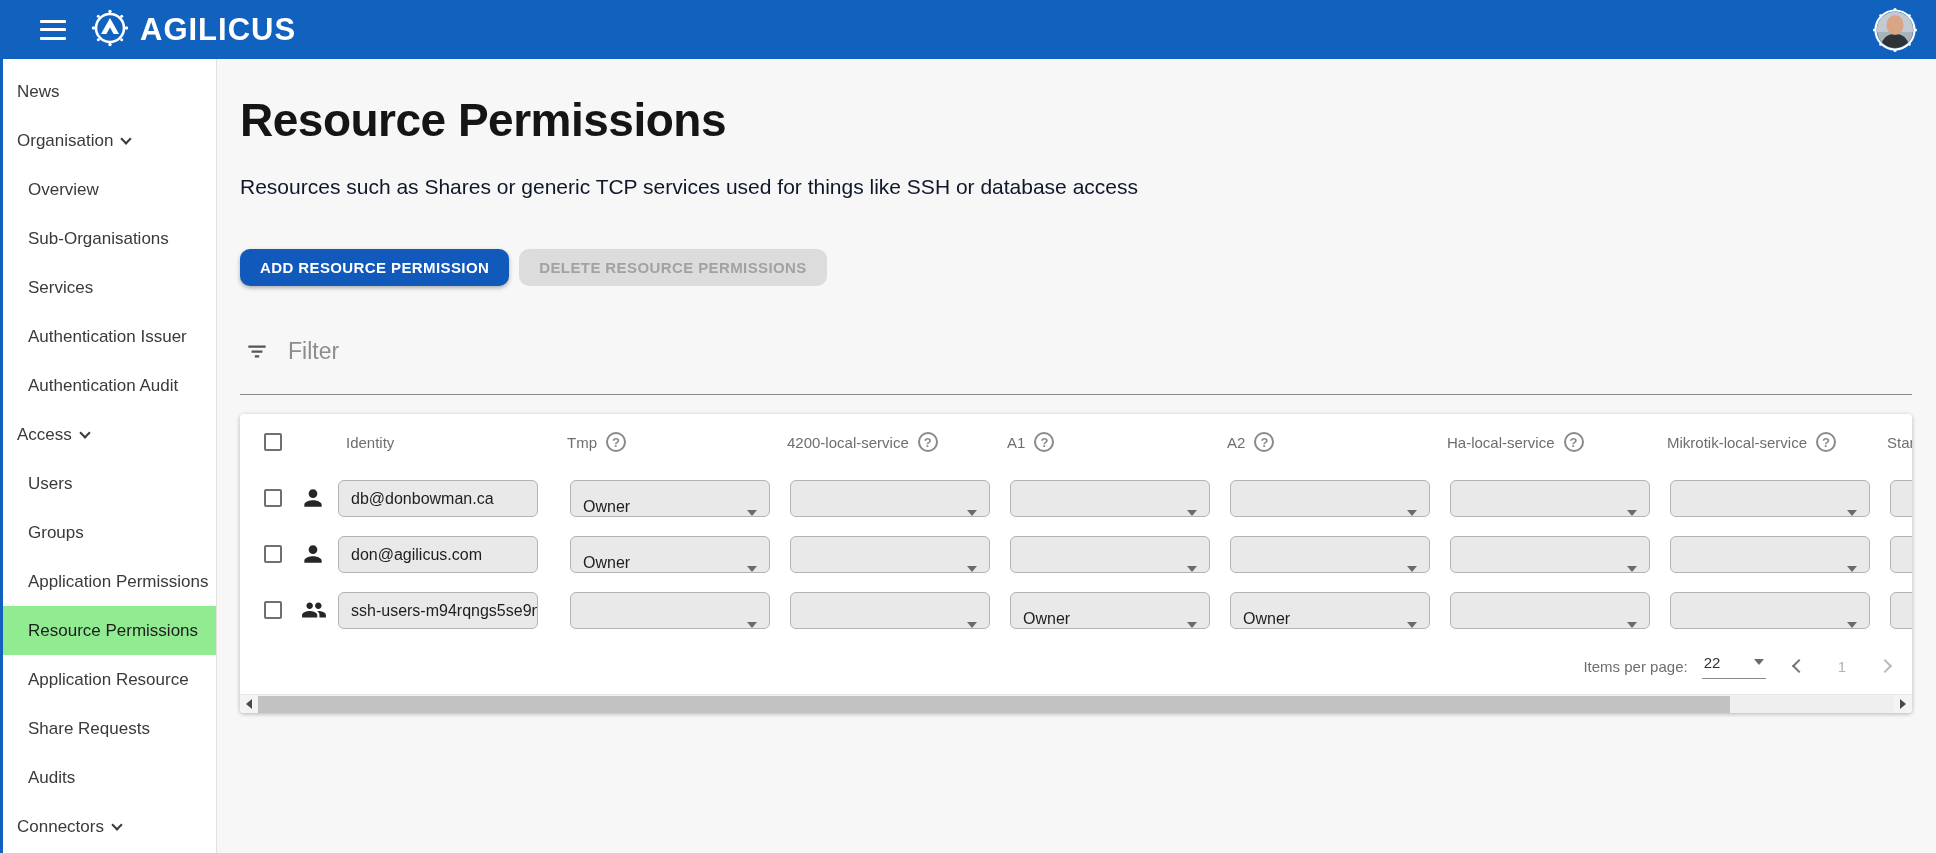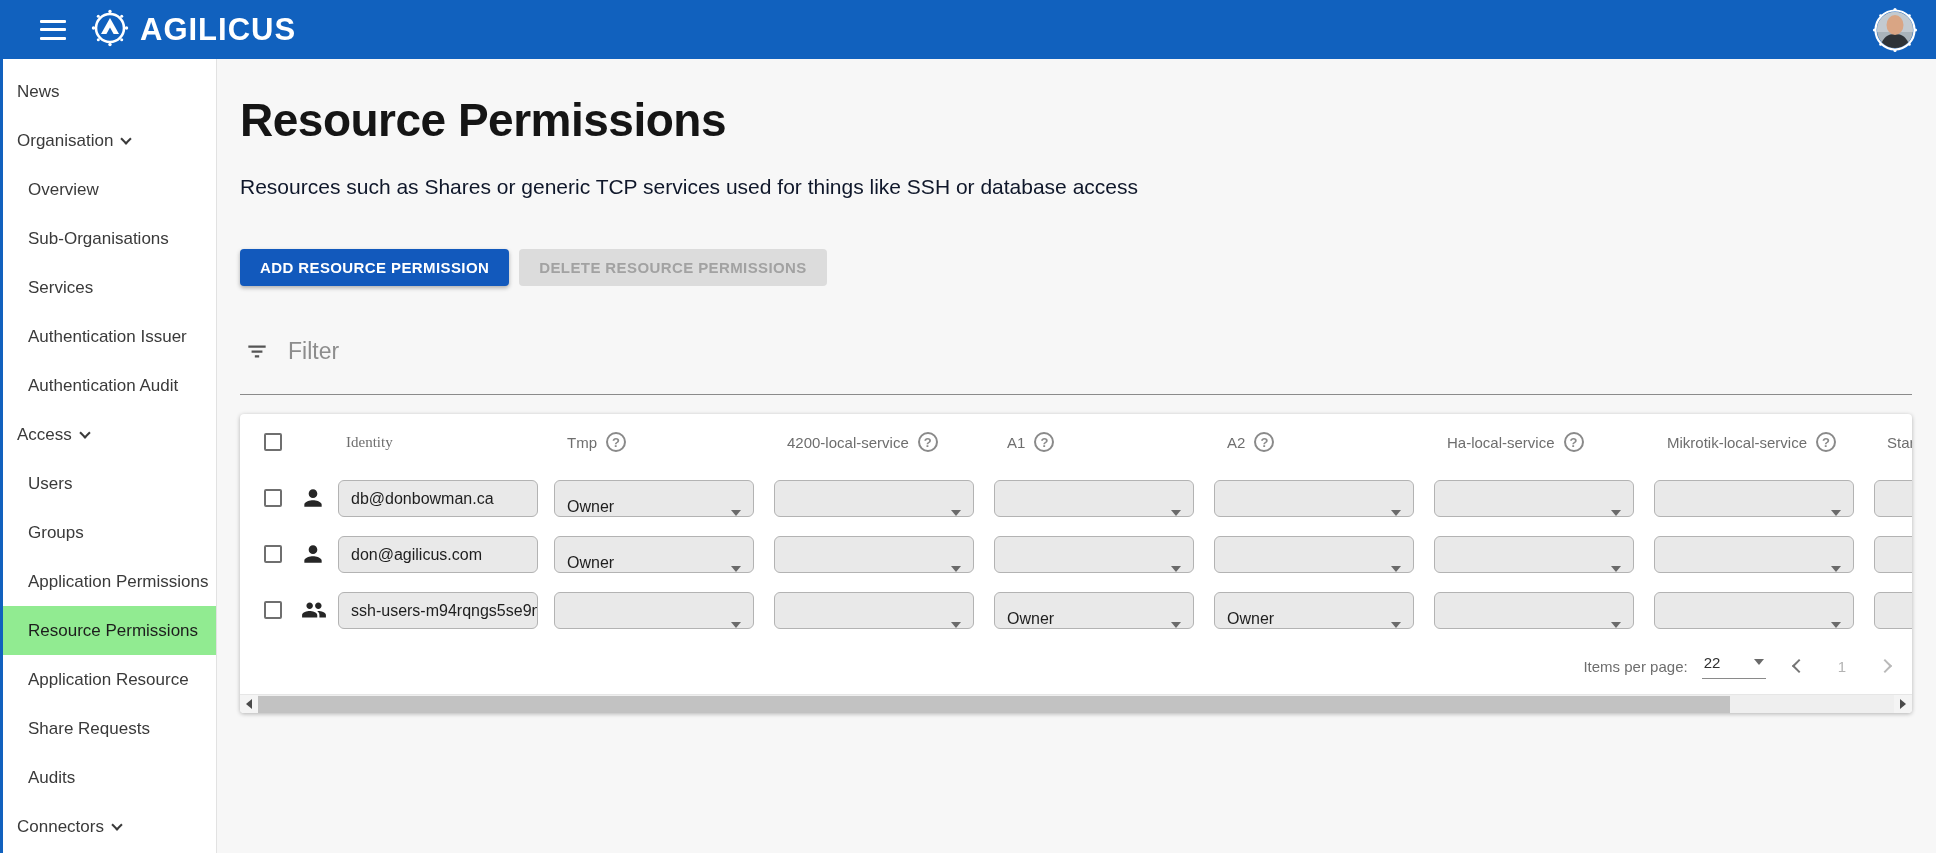--- a/index.html
+++ b/index.html
@@ -25,40 +25,40 @@
   .nav-item.nested { padding-left:28px; }
   .nav-item.active { background:#91EB91; color:#1d1d1d; }
   .chev { border:solid #3a3a3a; border-width:0 2px 2px 0; padding:3px; display:inline-block; transform:rotate(45deg); margin-left:9px; margin-top:-4px; }
 
   
   .main { flex:1; background:#f7f7f7; padding:34px 24px 0 23px; overflow:hidden; }
   .page-title { font-size:46px; font-weight:700; color:#151515; letter-spacing:-0.5px; font-stretch:condensed; margin-bottom:28px; }
   .page-sub { font-size:21px; color:#0f172a; margin-bottom:50px; }
 
   .btn-row { display:flex; gap:10px; margin-bottom:52px; }
-  .btn { height:37px; border:none; border-radius:4px; font-size:15px; font-weight:700; letter-spacing:.4px; padding:0 20px; font-family:inherit; cursor:pointer; }
+  .btn { height:37px; border:none; border-radius:10px; font-size:15px; font-weight:700; letter-spacing:.4px; padding:0 20px; font-family:inherit; cursor:pointer; }
   .btn.primary { background:#1259BC; color:#fff; box-shadow:0 2px 4px rgba(0,0,0,.3); }
   .btn.disabled { background:#dcdcdc; color:#a2a2a2; cursor:default; }
 
   .filter-row { display:flex; align-items:flex-start; gap:18px; border-bottom:1px solid #8b8b8b; padding:0 0 26px 4px; }
   .filter-input { border:none; outline:none; background:transparent; font-size:23px; color:#555; width:600px; font-family:inherit; }
   .filter-input::placeholder { color:#8d8d8d; }
 
   
   .card { margin-top:19px; width:1672px; background:#fff; border-radius:4px; box-shadow:0 1px 4px rgba(0,0,0,.28); overflow:hidden; }
   .thead { display:flex; align-items:center; height:56px; padding-left:24px; color:#6e6e6e; font-size:15px; }
   .ccell { width:36px; flex:none; display:flex; align-items:center; }
   .icell { width:38px; flex:none; display:flex; align-items:center; }
   .cb { width:18px; height:18px; border:2px solid #6f6f6f; border-radius:2px; background:#fff; cursor:pointer; }
   .hcell { flex:none; display:flex; align-items:center; gap:9px; white-space:nowrap; }
-  .hcell.ident { width:220px; padding-left:8px; margin-left:38px;font-family:Liberation Serif, serif; }
+  .hcell.ident { width:220px; padding-left:8px; margin-left:38px; }
   .hcell.perm { width:220px; padding-left:9px; }
   .help { width:20px; height:20px; border:2px solid #8a8a8a; border-radius:50%; color:#8a8a8a; font-size:13px; font-weight:700; display:flex; align-items:center; justify-content:center; cursor:pointer; flex:none; }
   .trow { display:flex; align-items:center; height:56px; padding-left:24px; }
-  .ident-input { width:200px; height:37px; margin-right:16px; background:#e9e9e9; border:1px solid #b3b3b3; border-radius:6px; padding:0 12px; font-size:16px; color:#1e1e1e; line-height:35px; white-space:nowrap; overflow:hidden; flex:none; }
+  .ident-input { width:200px; height:37px; margin-right:32px; background:#e9e9e9; border:1px solid #b3b3b3; border-radius:6px; padding:0 12px; font-size:16px; color:#1e1e1e; line-height:35px; white-space:nowrap; overflow:hidden; flex:none; }
   .dd { width:200px; height:37px; margin-right:20px; background:#e9e9e9; border:1px solid #b3b3b3; border-radius:6px; display:flex; align-items:flex-end; justify-content:space-between; padding:0 12px; font-size:16px; color:#1e1e1e; cursor:pointer; flex:none; }
   .caret { width:0; height:0; border-left:5px solid transparent; border-right:5px solid transparent; border-top:6px solid #6a6a6a; flex:none; }
 
   .pagerow { display:flex; align-items:center; justify-content:flex-end; height:56px; padding-right:22px; color:#6e6e6e; font-size:15px; }
   .ipp-select { display:flex; align-items:center; justify-content:space-between; width:64px; border-bottom:1px solid #8a8a8a; padding:0 2px 7px 2px; margin:0 28px 0 14px; color:#303030; cursor:pointer; }
   .pchev { border:solid #757575; border-width:0 2px 2px 0; padding:4px; display:inline-block; cursor:pointer; }
   .pchev.left { transform:rotate(135deg); margin-right:34px; }
   .pchev.right { transform:rotate(-45deg); border-color:#b9b9b9; margin-left:34px; }
   .pagenum { color:#b3b3b3; }
 

